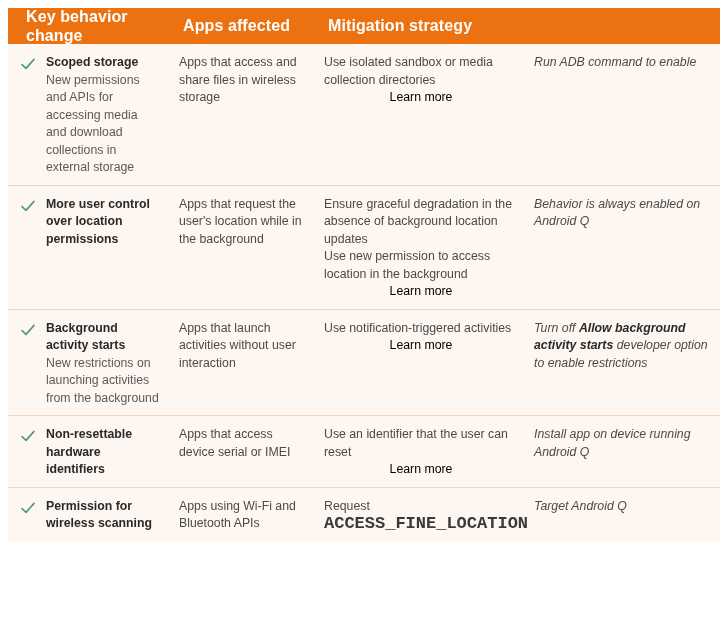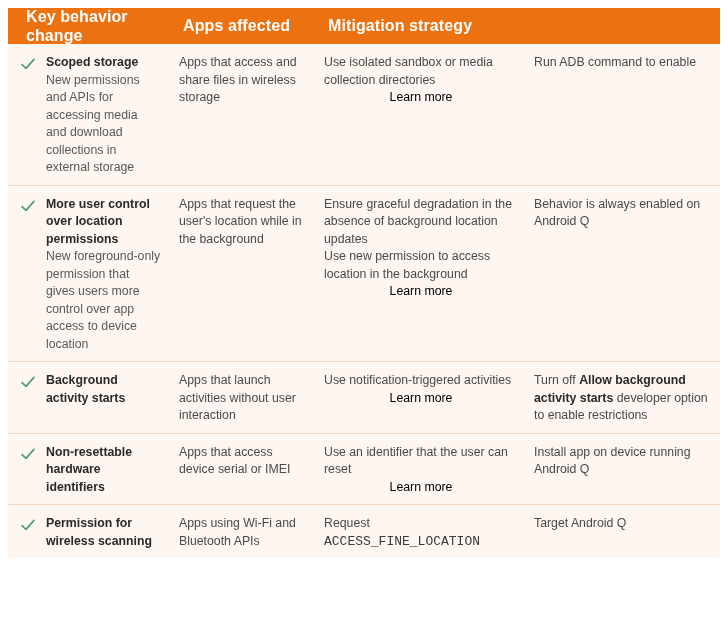--- a/index.html
+++ b/index.html
@@ -70,21 +70,21 @@
   }
   .check-icon {
     display: block;
     width: 16px;
     height: 16px;
   }
 
   .feature-cell { flex: 0 0 133px; width: 133px; padding-left: 0; padding-right: 18px; }
   .apps-cell    { flex: 0 0 145px; width: 145px; padding-left: 0; padding-right: 16px; }
   .mit-cell     { flex: 0 0 210px; width: 210px; padding-left: 0; padding-right: 16px; }
-  .how-cell     { flex: 0 0 186px; width: 186px; padding-left: 0; padding-right: 10px; }
+  .how-cell     { flex: 0 0 186px; width: 186px; padding-left: 0; padding-right: 10px; font-style: italic; }
 
   .feature-title {
     font-weight: bold;
     color: #2a2a2a;
     display: block;
   }
   .feature-desc {
     display: block;
     color: #5a5a5a;
   }
@@ -94,22 +94,23 @@
   .learn-more {
     display: block;
     color: #000000;
     text-decoration: none;
     cursor: pointer;
     text-align: center;
   }
 
   .mono {
     font-family: "Liberation Mono", "DejaVu Sans Mono", monospace;
-    font-size: 13px;
+    font-size: 17px;
     color: #3a3a3a;
+    font-weight: bold;
   }
   .strong-inline { font-weight: bold; color: #2a2a2a; }
 
   
   .hcol-key  { flex: 0 0 175px; width: 175px; padding-left: 18px; }
   .hcol-apps { flex: 0 0 145px; width: 145px; }
   .hcol-mit  { flex: 0 0 210px; width: 210px; }
   .hcol-how  { flex: 0 0 182px; width: 182px; }
 </style>
 </head>
@@ -146,41 +147,41 @@
     </div>
 
     <div class="row">
       <div class="cell check-cell">
         <svg class="check-icon" viewBox="0 0 16 16">
           <path d="M2 8.6 L6 12.4 L14 3.4" fill="none" stroke="#4f9a6d" stroke-width="1.6" stroke-linecap="round" stroke-linejoin="round"></path>
         </svg>
       </div>
       <div class="cell feature-cell">
         <span class="feature-title">More user control over location permissions</span>
-        <span class="feature-desc">New foreground-only permission that gives users more control over app access to device location</span>
       </div>
       <div class="cell apps-cell">Apps that request the user's location while in the background</div>
       <div class="cell mit-cell">
         <span class="line">Ensure graceful degradation in the absence of background location updates</span>
         <span class="line">Use new permission to access location in the background</span>
         <a class="learn-more">Learn more</a>
       </div>
       <div class="cell how-cell">
         <span>Behavior is always enabled on Android Q</span>
       </div>
     </div>
 
     <div class="row">
       <div class="cell check-cell">
         <svg class="check-icon" viewBox="0 0 16 16">
           <path d="M2 8.6 L6 12.4 L14 3.4" fill="none" stroke="#4f9a6d" stroke-width="1.6" stroke-linecap="round" stroke-linejoin="round"></path>
         </svg>
       </div>
       <div class="cell feature-cell">
         <span class="feature-title">Background activity starts</span>
+        <span class="feature-desc">New restrictions on launching activities from the background</span>
       </div>
       <div class="cell apps-cell">Apps that launch activities without user interaction</div>
       <div class="cell mit-cell">
         <span class="line">Use notification-triggered activities</span>
         <a class="learn-more">Learn more</a>
       </div>
       <div class="cell how-cell">
         <span>Turn off </span><span class="strong-inline">Allow background activity starts</span><span> developer option to enable restrictions</span>
       </div>
     </div>

